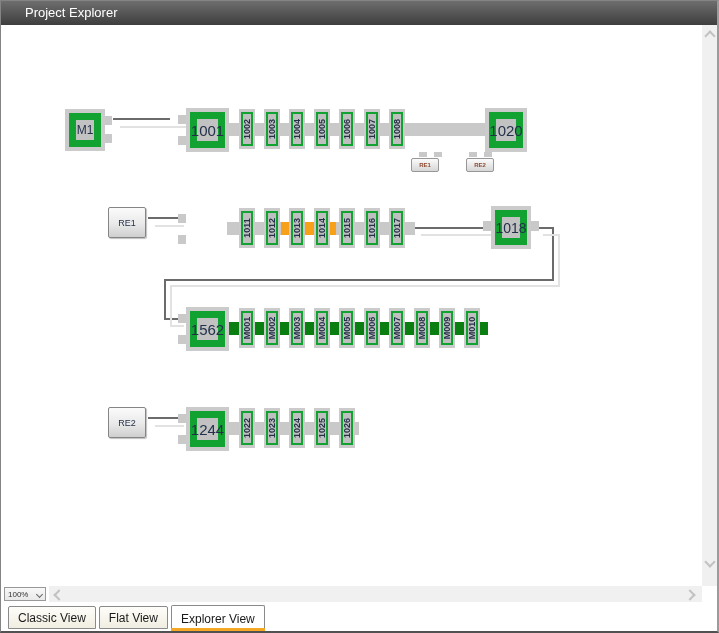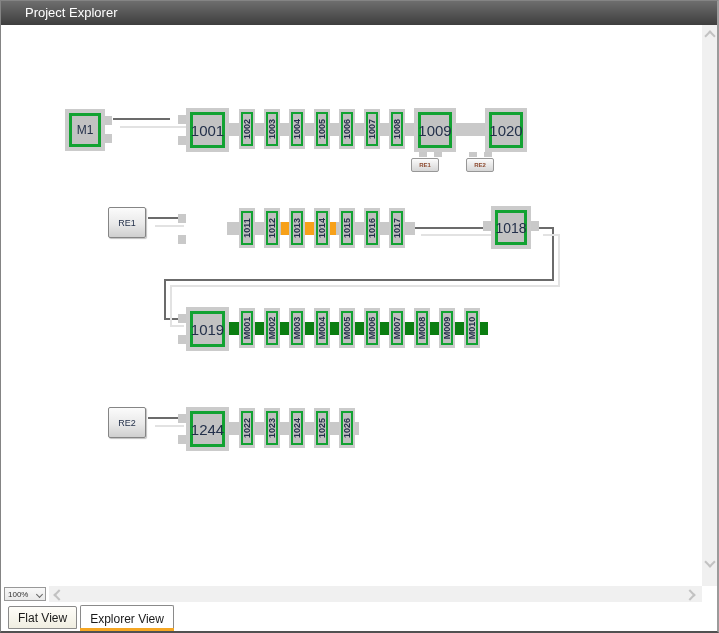--- a/index.html
+++ b/index.html
@@ -14,21 +14,21 @@
     background:linear-gradient(180deg,#6e6e6e,#3e3e3e);
     color:#fff; font-size:13px; line-height:24px; padding-left:24px;
   }
   .canvas { position:absolute; left:0; top:24px; width:701px; height:561px; background:#fff; overflow:hidden; }
 
   
   .bar { position:absolute; height:13px; background:#c9c9c9; }
   .seg { position:absolute; }
   .stub { position:absolute; background:#c9c9c9; }
   .nodeO { position:absolute; background:#cbcbcb; }
-  .nodeI { position:absolute; inset:4px; border:3px solid #14532d; background:#c2c2c2;
+  .nodeI { position:absolute; inset:4px; border:7px solid #14532d; background:#c2c2c2;
            display:flex; align-items:center; justify-content:center; color:#23304a; }
   .modO { position:absolute; background:#cbcbcb; width:16px; height:40px; }
   .modI { position:absolute; left:2px; right:2px; top:3px; bottom:3px; border:2px solid #12a232;
           background:#bfbfbf; display:flex; align-items:center; justify-content:center; overflow:visible; }
   .modI span { transform:rotate(-90deg); font-size:9px; font-weight:bold; color:#23304a; white-space:nowrap; }
   .rebtn { position:absolute; border:1px solid #858585; border-radius:2px;
            background:linear-gradient(180deg,#fbfbfb,#e9e9e9 55%,#cfcfcf);
            box-shadow:1px 1px 1px rgba(0,0,0,0.25);
            display:flex; align-items:center; justify-content:center; font-size:9px; color:#23304a; }
   .minibtn { position:absolute; border:1px solid #979797; border-radius:2px;
@@ -118,25 +118,20 @@
       <div class="modO" style="left: 363px; top: 84px; width: 16px; height: 40px;">
         <div class="modI" style="border-color: rgb(18, 162, 50);">
           <span>1007</span>
         </div>
       </div>
       <div class="modO" style="left: 388px; top: 84px; width: 16px; height: 40px;">
         <div class="modI" style="border-color: rgb(18, 162, 50);">
           <span>1008</span>
         </div>
       </div>
-      <div class="nodeO" style="left: 413px; top: 83px; width: 42px; height: 44px;">
-        <div class="nodeI" style="border-color: rgb(18, 162, 50);">
-          <span style="font-size: 15px;">1009</span>
-        </div>
-      </div>
       <div class="nodeO" style="left: 484px; top: 83px; width: 42px; height: 44px;">
         <div class="nodeI" style="border-color: rgb(18, 162, 50);">
           <span style="font-size: 15px;">1020</span>
         </div>
       </div>
       <div class="stub" style="left: 418px; top: 127px; width: 8px; height: 5px;"></div>
       <div class="stub" style="left: 433px; top: 127px; width: 8px; height: 5px;"></div>
       <div class="minibtn" style="left: 410px; top: 133px; width: 26px; height: 12px;">
         <span>RE1</span>
       </div>
@@ -206,21 +201,21 @@
       <div class="seg" style="left: 542px; top: 209px; width: 17px; height: 2px; background: rgb(226, 226, 226);"></div>
       <div class="seg" style="left: 557px; top: 209px; width: 2px; height: 53px; background: rgb(226, 226, 226);"></div>
       <div class="seg" style="left: 169px; top: 260px; width: 390px; height: 2px; background: rgb(226, 226, 226);"></div>
       <div class="seg" style="left: 169px; top: 260px; width: 2px; height: 42px; background: rgb(226, 226, 226);"></div>
       <div class="seg" style="left: 169px; top: 300px; width: 14px; height: 2px; background: rgb(226, 226, 226);"></div>
       <div class="bar" style="left: 226px; top: 297px; width: 261px; height: 13px; background: rgb(11, 126, 17);"></div>
       <div class="stub" style="left: 177px; top: 289px; width: 8px; height: 9px;"></div>
       <div class="stub" style="left: 177px; top: 310px; width: 8px; height: 9px;"></div>
       <div class="nodeO" style="left: 185px; top: 282px; width: 43px; height: 44px;">
         <div class="nodeI" style="border-color: rgb(18, 162, 50);">
-          <span style="font-size: 15px;">1019</span>
+          <span style="font-size: 15px;">1562</span>
         </div>
       </div>
       <div class="modO" style="left: 238px; top: 283px; width: 16px; height: 40px;">
         <div class="modI" style="border-color: rgb(18, 162, 50);">
           <span>M001</span>
         </div>
       </div>
       <div class="modO" style="left: 263px; top: 283px; width: 16px; height: 40px;">
         <div class="modI" style="border-color: rgb(18, 162, 50);">
           <span>M002</span>
@@ -317,19 +312,22 @@
       <div class="chev down sm"></div>
     </div>
     <div class="htrack">
       <div class="chev left"></div>
       <div class="chev right"></div>
     </div>
   </div>
 
   <div class="tabbar">
     <div class="tab">
+      <span>Classic View</span>
+    </div>
+    <div class="tab">
       <span>Flat View</span>
     </div>
     <div class="tab active">
       <span>Explorer View</span>
     </div>
   </div>
 </div>
 
 </body></html>

